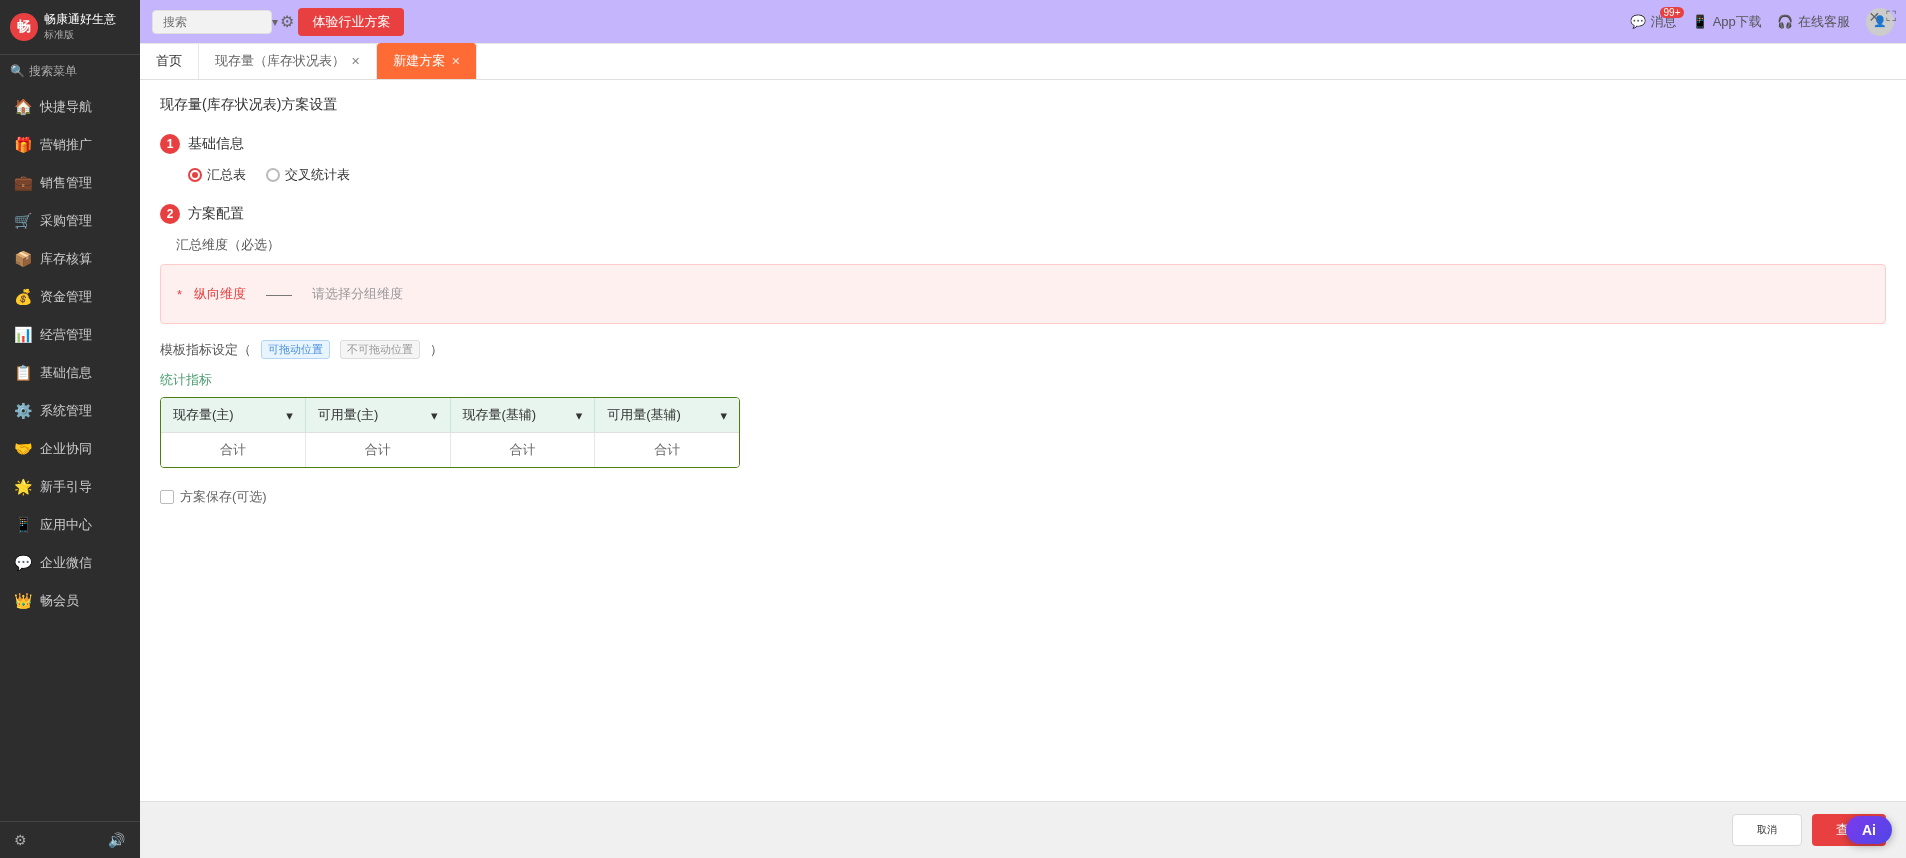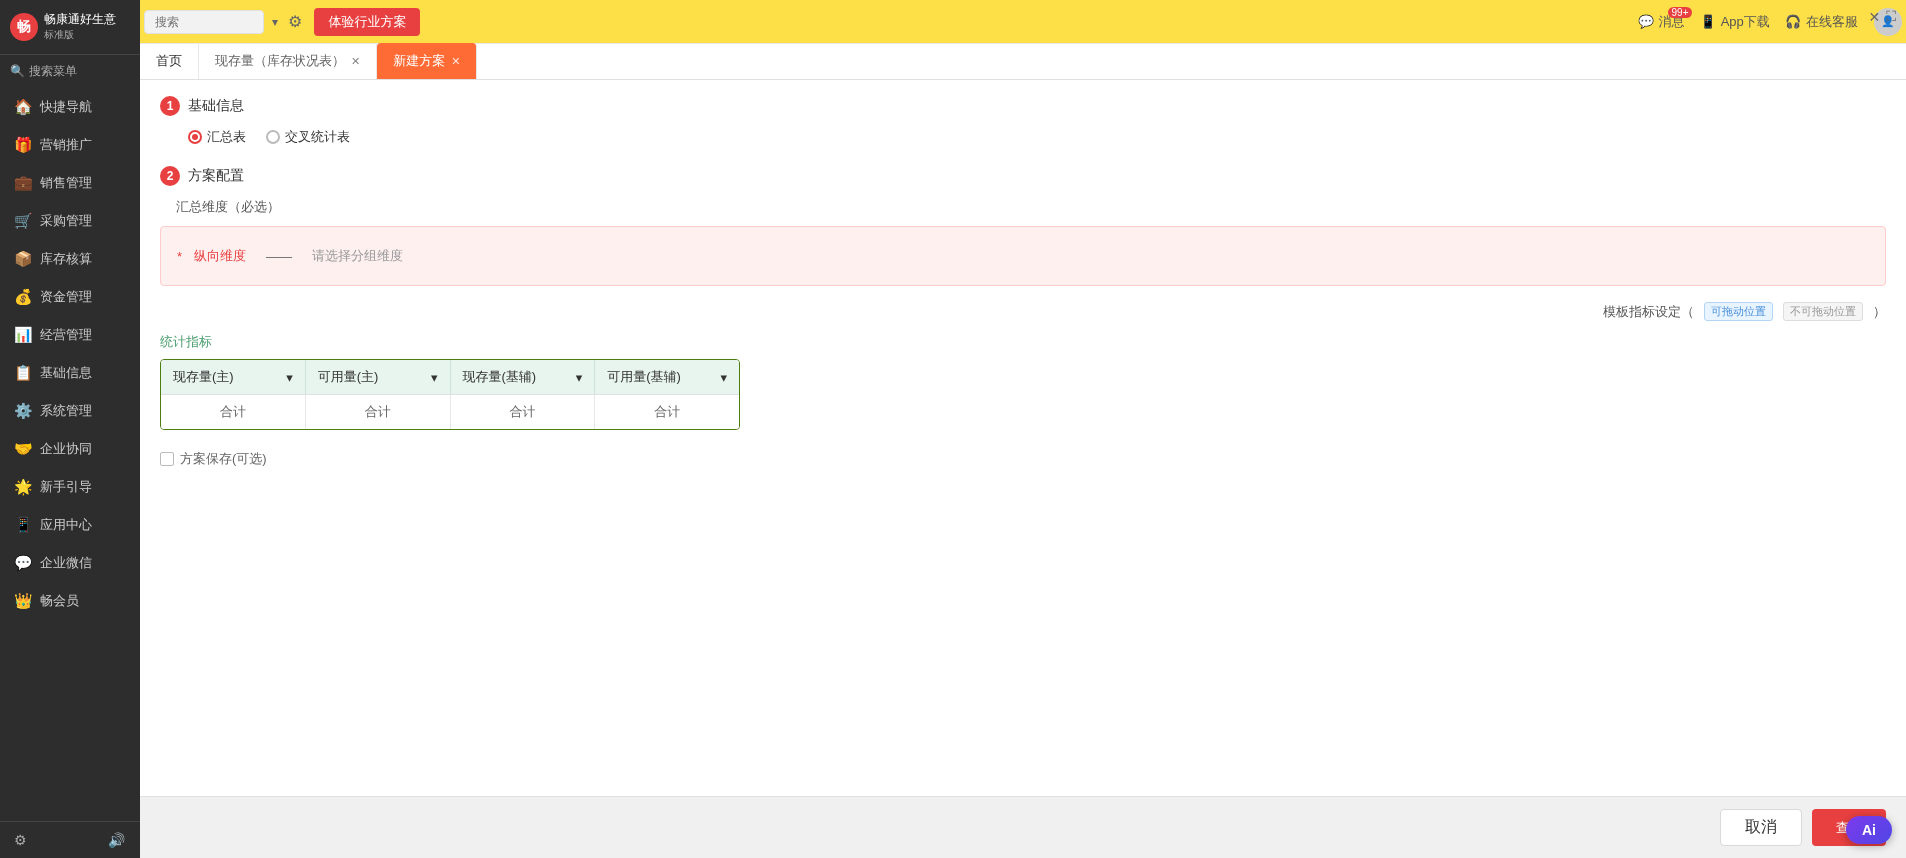--- a/index.html
+++ b/index.html
@@ -57,26 +57,25 @@
       flex: 1;
       display: flex;
       flex-direction: column;
       height: 100%;
       overflow: hidden;
     }
 
     
     .topbar {
       height: 44px;
-      background: #fde047;
-      display: flex;
-      align-items: center;
-      padding: 0 4px;
+      background: #c4b5fd;
+      display: flex;
+      align-items: center;
+      padding: 0 12px;
       border-bottom: 1px solid #e8e8e8;
-      gap: 8px;
       flex-shrink: 0;
     }
     .topbar-search {
       background: #f2f2f2;
       border-radius: 4px;
       padding: 4px 10px;
       font-size: 12px;
       color: #999;
       width: 120px;
       border: 1px solid #e0e0e0;
@@ -218,21 +217,21 @@
       margin-bottom: 16px;
     }
     .required-star { color: #e84040; font-size: 13px; }
     .dimension-label { font-size: 13px; color: #e84040; font-weight: 500; }
     .dimension-dash { color: #666; margin: 0 8px; }
     .dimension-placeholder { color: #999; font-size: 13px; }
 
     
     .indicator-settings {
       display: flex; align-items: center; gap: 10px;
-      font-size: 13px; color: #555; margin-bottom: 12px; justify-content: flex-end;
+      font-size: 13px; color: #555; margin-bottom: 12px;
     }
     .draggable-badge {
       background: #e8f4ff; color: #4a90d9; border: 1px solid #b3d4f5;
       border-radius: 3px; padding: 1px 6px; font-size: 11px;
     }
     .non-draggable-badge {
       background: #f5f5f5; color: #999; border: 1px solid #ddd;
       border-radius: 3px; padding: 1px 6px; font-size: 11px;
     }
 
@@ -306,21 +305,21 @@
       border-top: 1px solid #e0e0e0;
       padding: 12px 20px;
       display: flex;
       justify-content: flex-end;
       gap: 10px;
       flex-shrink: 0;
     }
     .btn-cancel {
       background: #fff; border: 1px solid #d9d9d9;
       color: #333; border-radius: 4px; padding: 7px 24px;
-      font-size: 16px; cursor: pointer;
+      font-size: 10px; cursor: pointer;
     }
     .btn-query {
       background: #e84040; border: none;
       color: #fff; border-radius: 4px; padding: 7px 24px;
       font-size: 13px; cursor: pointer;
     }
 
     
     .window-controls {
       position: absolute;
@@ -466,20 +465,21 @@
       <span class="tab-close">✕</span>
     </div>
     <div class="window-controls">
       <span class="win-ctrl">✕</span>
       <span class="win-ctrl">⛶</span>
     </div>
   </div>
 
   <div class="content">
     <div class="content-inner">
+      <div class="page-title">现存量(库存状况表)方案设置</div>
 
       <div class="step-section">
         <div class="step-header">
           <div class="step-badge">1</div>
           <span class="step-title">基础信息</span>
         </div>
         <div class="template-options">
           <label class="radio-option">
             <div class="radio-circle checked"></div>
             <span class="radio-label">汇总表</span>

